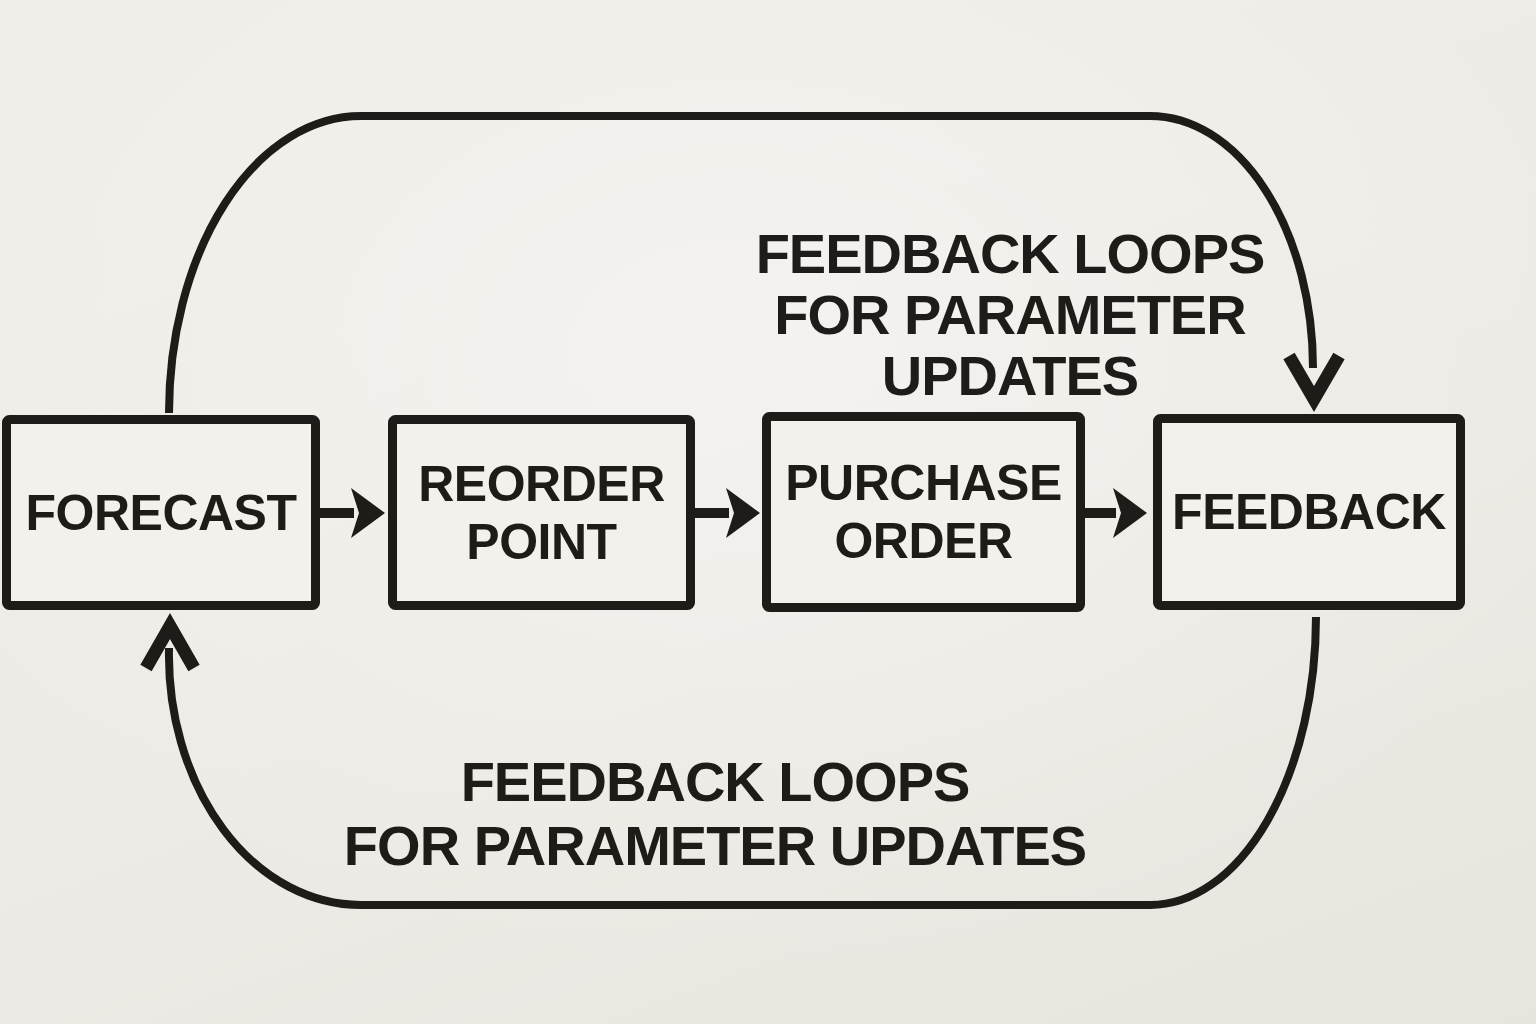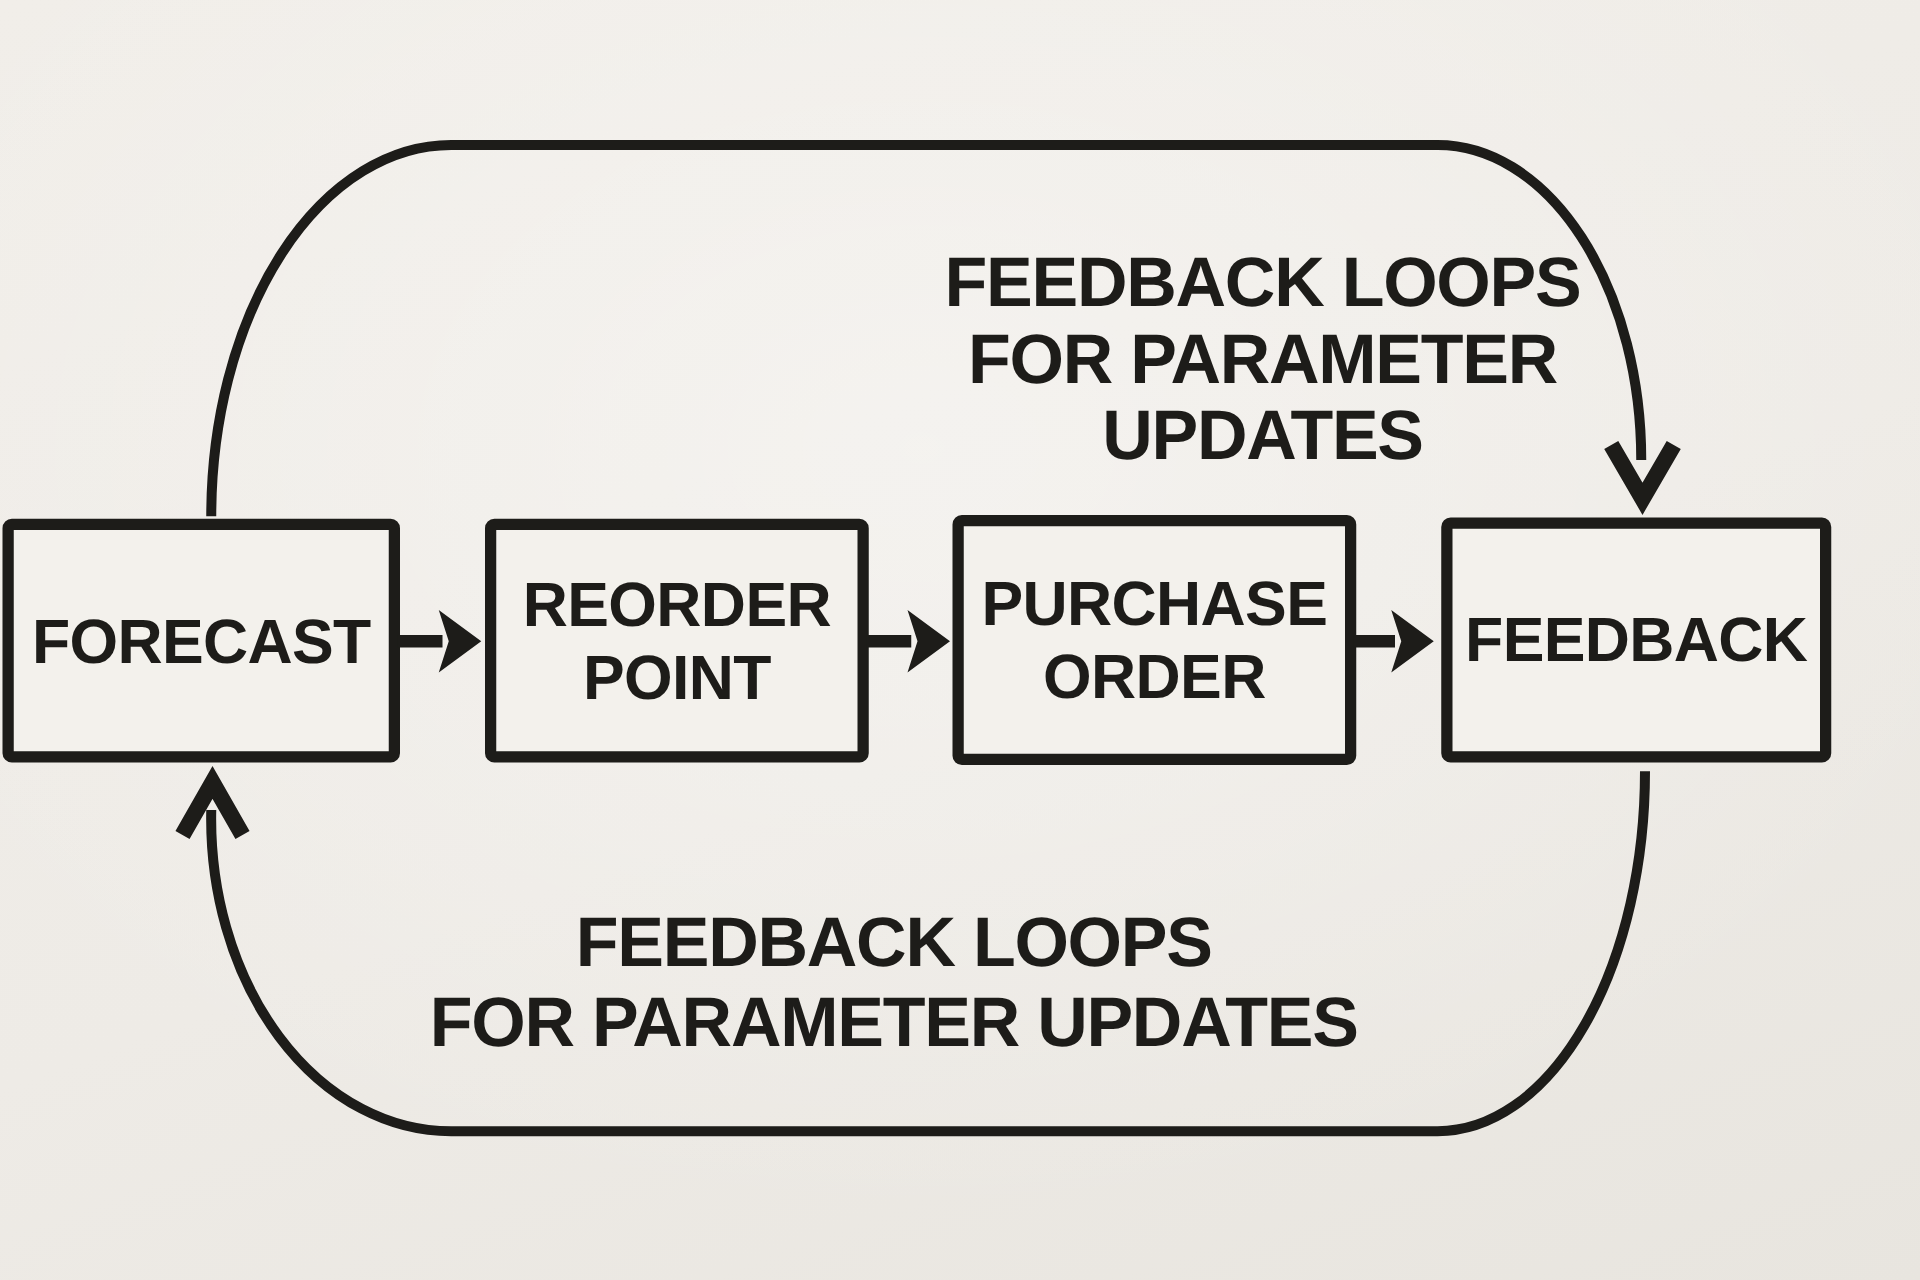--- a/index.html
+++ b/index.html
@@ -44,20 +44,21 @@
   }
   .annotation {
     position: absolute;
     text-align: center;
     font-weight: bold;
     font-size: 56px;
     letter-spacing: -1px;
     color: #1d1c19;
     white-space: pre-line;
     pointer-events: none;
+    margin-top: 28px;
   }
   .annotation.top {
     left: 750px;
     top: 195px;
     width: 520px;
     line-height: 61px;
   }
   .annotation.bottom {
     left: 340px;
     top: 722px;

